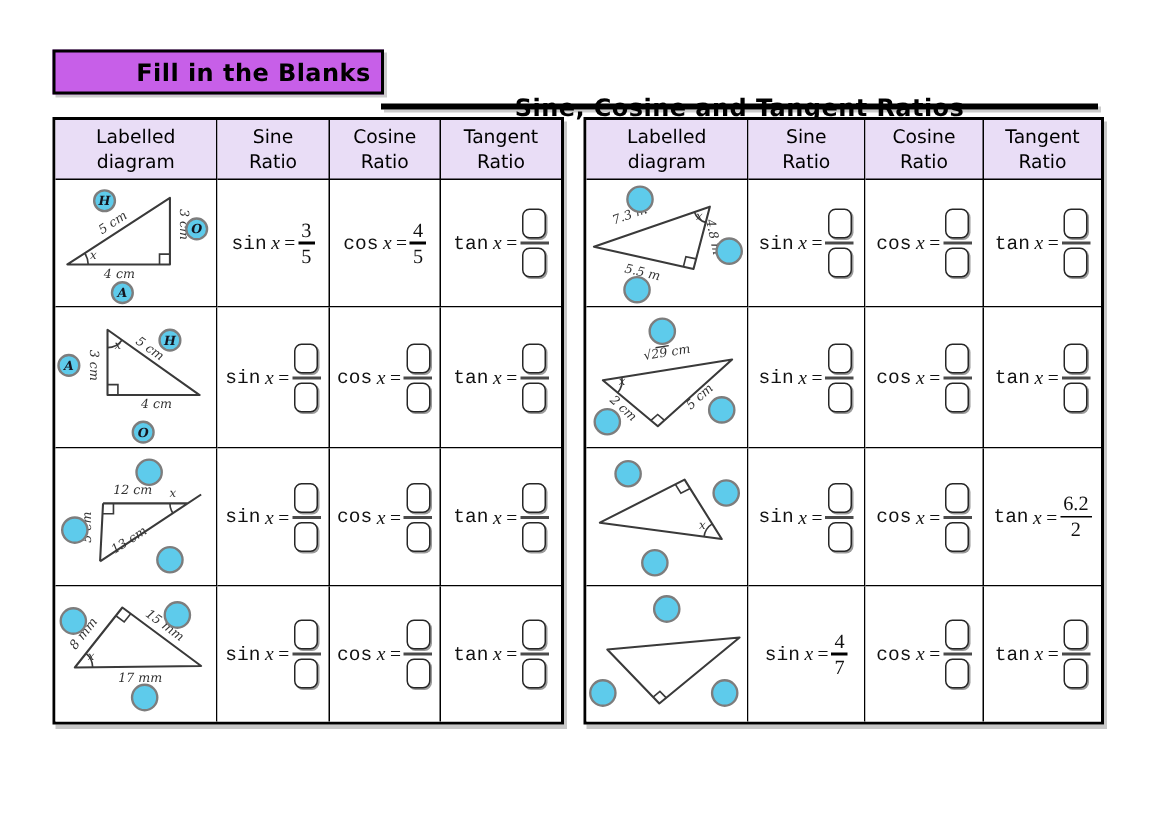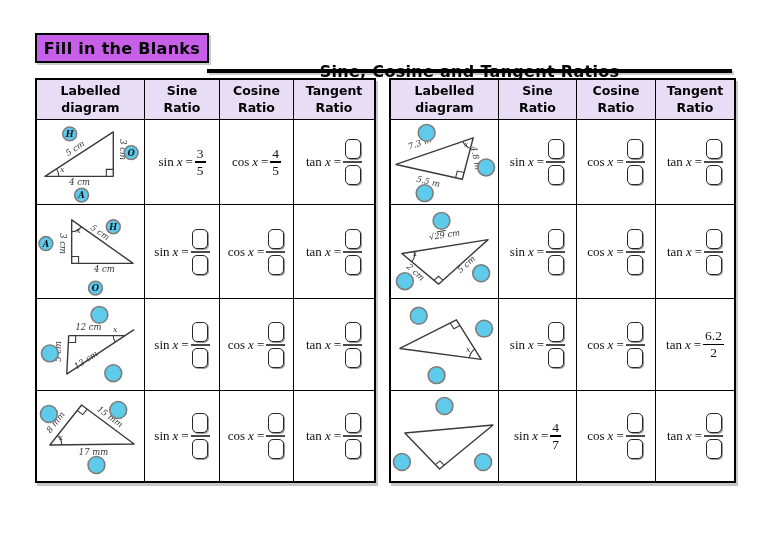--- a/index.html
+++ b/index.html
@@ -3,42 +3,42 @@
 <meta charset="utf-8">
 <style>
   html,body{margin:0;padding:0;}
   body{width:768px;height:543px;background:#ffffff;position:relative;
        font-family:"DejaVu Sans",sans-serif;overflow:hidden;}
 
   
   .banner{position:absolute;left:35px;top:33px;width:697px;height:30px;display:flex;}
   .banner-label{width:170px;background:#c75fe8;border:2px solid #000;
     display:flex;align-items:center;justify-content:center;
-    font-size:16px;font-weight:bold;letter-spacing:.3px;box-shadow:2px 2px 0 rgba(0,0,0,.2);}
+    font-size:16px;font-weight:bold;letter-spacing:.3px;box-shadow:2px 2px 0 rgba(0,0,0,.2);padding-left:47px;}
   .banner-title{flex:1;background:#fff;border:2px solid #000;margin-left:-2px;
     display:flex;align-items:center;justify-content:center;
     font-size:16px;font-weight:bold;letter-spacing:.3px;box-shadow:2px 2px 0 rgba(0,0,0,.2);margin-top:36px;}
 
   
   .tbl{position:absolute;top:78px;display:grid;
        grid-template-rows:40px 85px 94px 92px 90px;
        border:2px solid #000;background:#fff;box-shadow:2px 3px 0 rgba(0,0,0,.22);}
   .tbl-left{left:35px;grid-template-columns:108px 75px 74px 80px;}
   .tbl-right{left:389px;grid-template-columns:108px 78px 79px 78px;}
   .cell{border-right:1px solid #000;border-bottom:1px solid #000;
         display:flex;align-items:center;justify-content:center;overflow:hidden;
         box-sizing:border-box;background:#fff;}
   .c4{border-right:none;}
   .rL{border-bottom:none;}
-  .hcell{background:#e9ddf6;font-weight:bold;font-size:12.5px;line-height:1.3;text-align:center;}
+  .hcell{background:#e9ddf6;font-weight:normal;font-size:12.5px;line-height:1.3;text-align:center;}
   .hcell span{display:block;width:min-content;margin:auto;}
 
   
   .rcell{font-family:"Liberation Serif","DejaVu Serif",serif;font-size:13px;color:#111;}
-  .mfn{margin-right:1px;}
+  .mfn{margin-right:1px;font-family:Liberation Mono, monospace;}
   .mvar{font-style:italic;margin:0 3px 0 2px;}
   .meq{margin-right:2px;}
   .frac{display:inline-flex;flex-direction:column;align-items:center;line-height:1;}
   .frac .num,.frac .den{font-size:13.5px;padding:1px 2px;}
   .fbar{width:100%;height:1.4px;background:#000;}
   .bfrac{display:inline-flex;flex-direction:column;align-items:center;gap:2px;}
   .bbox{width:14px;height:18px;border:1.7px solid #262626;border-radius:5px;background:#fff;
         box-shadow:1px 1px 0 #9a9a9a;}
   .bbar{width:19px;height:2px;background:#4a4a4a;}
 

